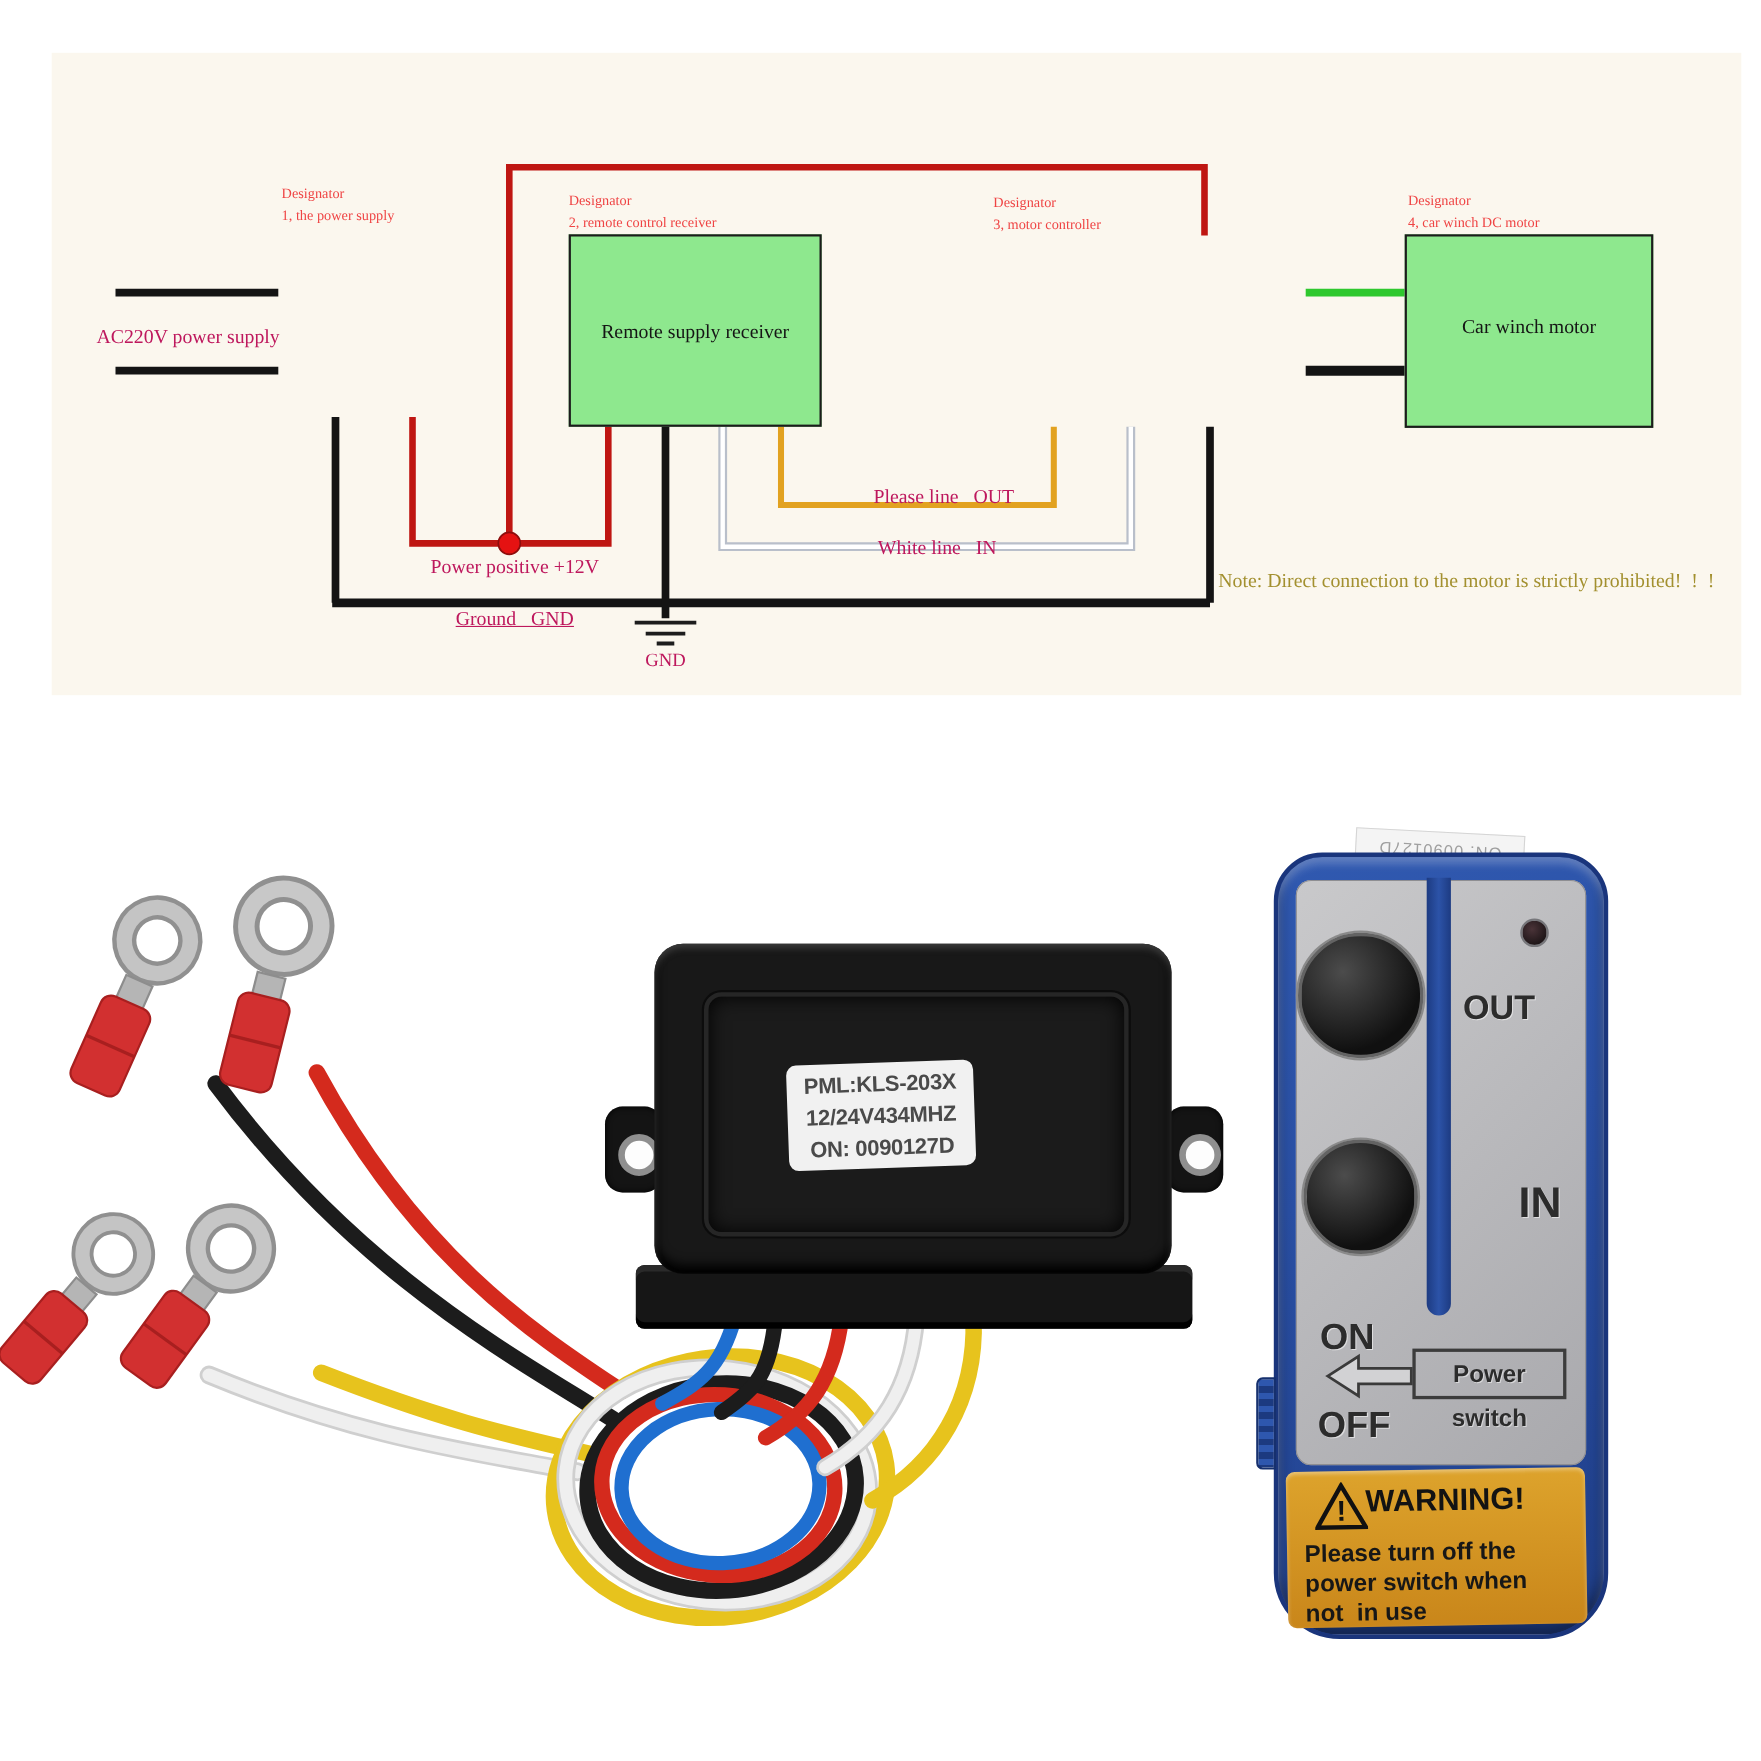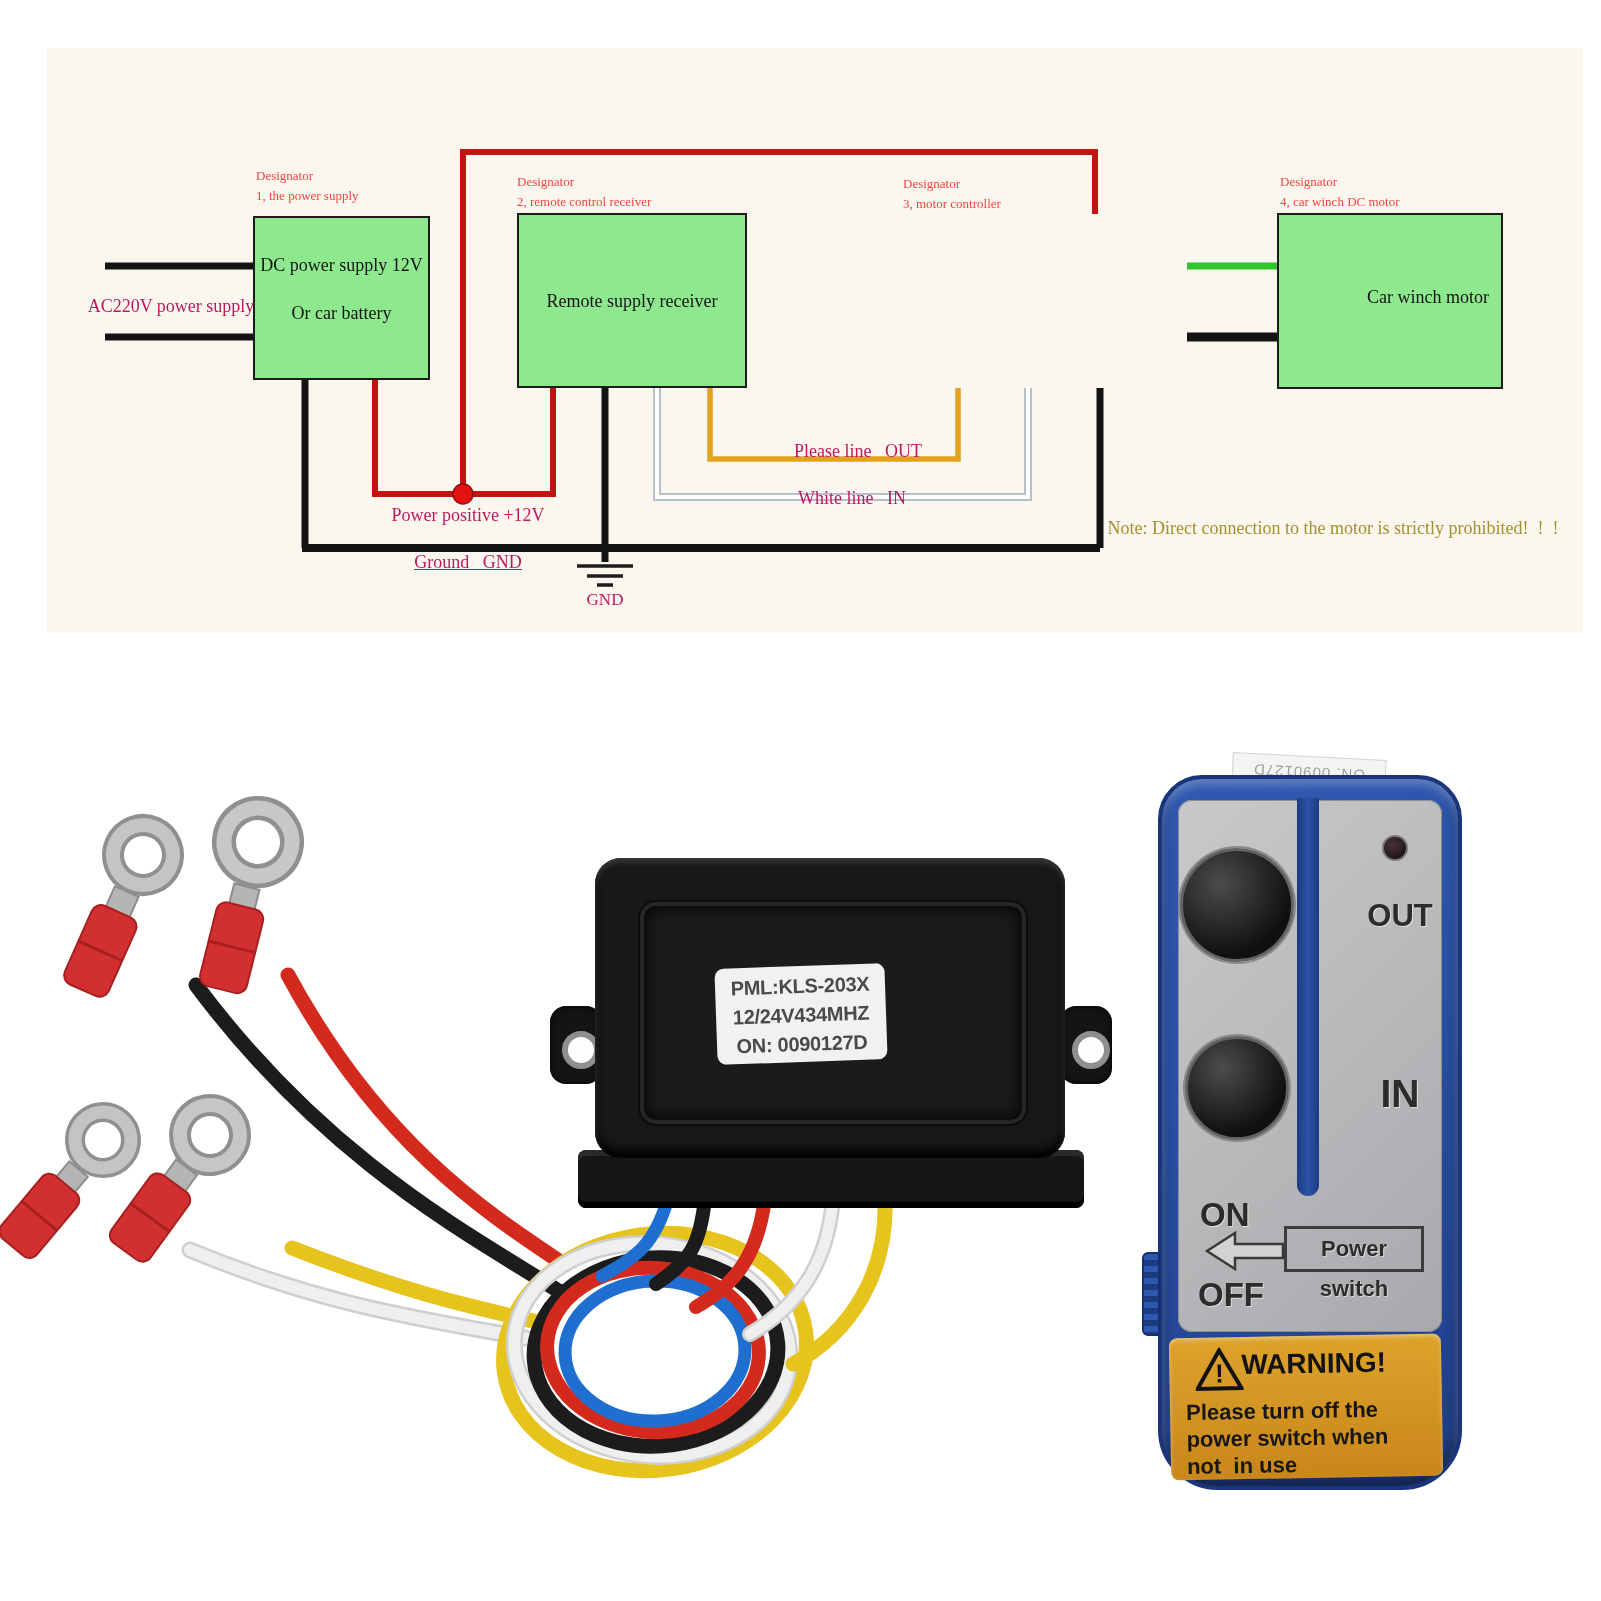--- a/index.html
+++ b/index.html
@@ -66,29 +66,25 @@
 
     <path d="M1187 266 L1277 266" stroke-width="7" fill="none" stroke="#2ec82e"></path>
     <path d="M1187 337 L1277 337" stroke-width="9" fill="none" stroke="#141414"></path>
   </svg>
 
   <div class="dz" style="left:209px;top:118px;"><span>Designator</span><br><span>1, the power supply</span></div>
   <div class="dz" style="left:470px;top:124px;"><span>Designator</span><br><span>2, remote control receiver</span></div>
   <div class="dz" style="left:856px;top:126px;"><span>Designator</span><br><span>3, motor controller</span></div>
   <div class="dz" style="left:1233px;top:124px;"><span>Designator</span><br><span>4, car winch DC motor</span></div>
 
-  <div class="gbox" style="left:206px;top:168px;width:177px;height:164px;">
-    <div class="bl" style="top:37px;">DC power supply 12V</div>
-    <div class="bl" style="top:85px;">Or car battery</div>
-  </div>
   <div class="gbox" style="left:470px;top:165px;width:230px;height:175px;">
     <div class="bl" style="top:76px;">Remote supply receiver</div>
   </div>
   <div class="gbox" style="left:1230px;top:165px;width:226px;height:176px;">
-    <div class="bl" style="top:72px;margin-left:38px;">Car winch motor</div>
+    <div class="bl" style="top:72px;">Car winch motor</div>
   </div>
 
   <div class="lbl" style="left:124px;top:248px;">AC220V power supply</div>
   <div class="lbl" style="left:421px;top:457px;">Power positive +12V</div>
   <div class="lbl" style="left:421px;top:504px;text-decoration:underline;">Ground   GND</div>
   <div class="lbl" style="left:558px;top:542px;font-size:17px;">GND</div>
   <div class="lbl" style="left:811px;top:393px;">Please line   OUT</div>
   <div class="lbl" style="left:805px;top:428px;margin-top:12px;">White line   IN</div>
   <div class="lbl note" style="left:1286px;top:470px;">Note: Direct connection to the motor is strictly prohibited!  !  !</div>
 </div>
@@ -177,21 +173,21 @@
   </div>
 </div>
 
 <div class="rc-sticker"><span>ON: 0090127D</span></div>
 <div class="rc-body"></div>
 <div class="rc-panel"></div>
 <div class="rc-divider"></div>
 <div class="rc-btn" style="left:1180px;top:848px;width:114px;height:114px;"></div>
 <div class="rc-btn" style="left:1185px;top:1036px;width:104px;height:104px;"></div>
 <div class="rc-led"></div>
-<div class="rc-txt" style="left:1330px;top:898px;width:140px;text-align:center;font-size:31px;">OUT</div>
+<div class="rc-txt" style="left:1330px;top:898px;width:140px;text-align:left;font-size:31px;">OUT</div>
 <div class="rc-txt" style="left:1330px;top:1072px;width:140px;text-align:center;font-size:39px;">IN</div>
 <div class="rc-txt" style="left:1200px;top:1196px;font-size:33px;">ON</div>
 <div class="rc-txt" style="left:1198px;top:1276px;font-size:33px;">OFF</div>
 <svg class="abs" style="left:1204px;top:1230px;" width="82" height="42" viewBox="0 0 82 42">
   <polygon points="3,21 31,3 31,14 79,14 79,28 31,28 31,39" fill="#d2d2d4" stroke="#3a3a3a" stroke-width="2.5"></polygon>
 </svg>
 <div class="rc-pswitch">Power switch</div>
 <div class="rc-side-switch"></div>
 <div class="rc-warning">
   <svg class="abs" style="left:26px;top:10px;" width="48" height="44" viewBox="0 0 48 44">

